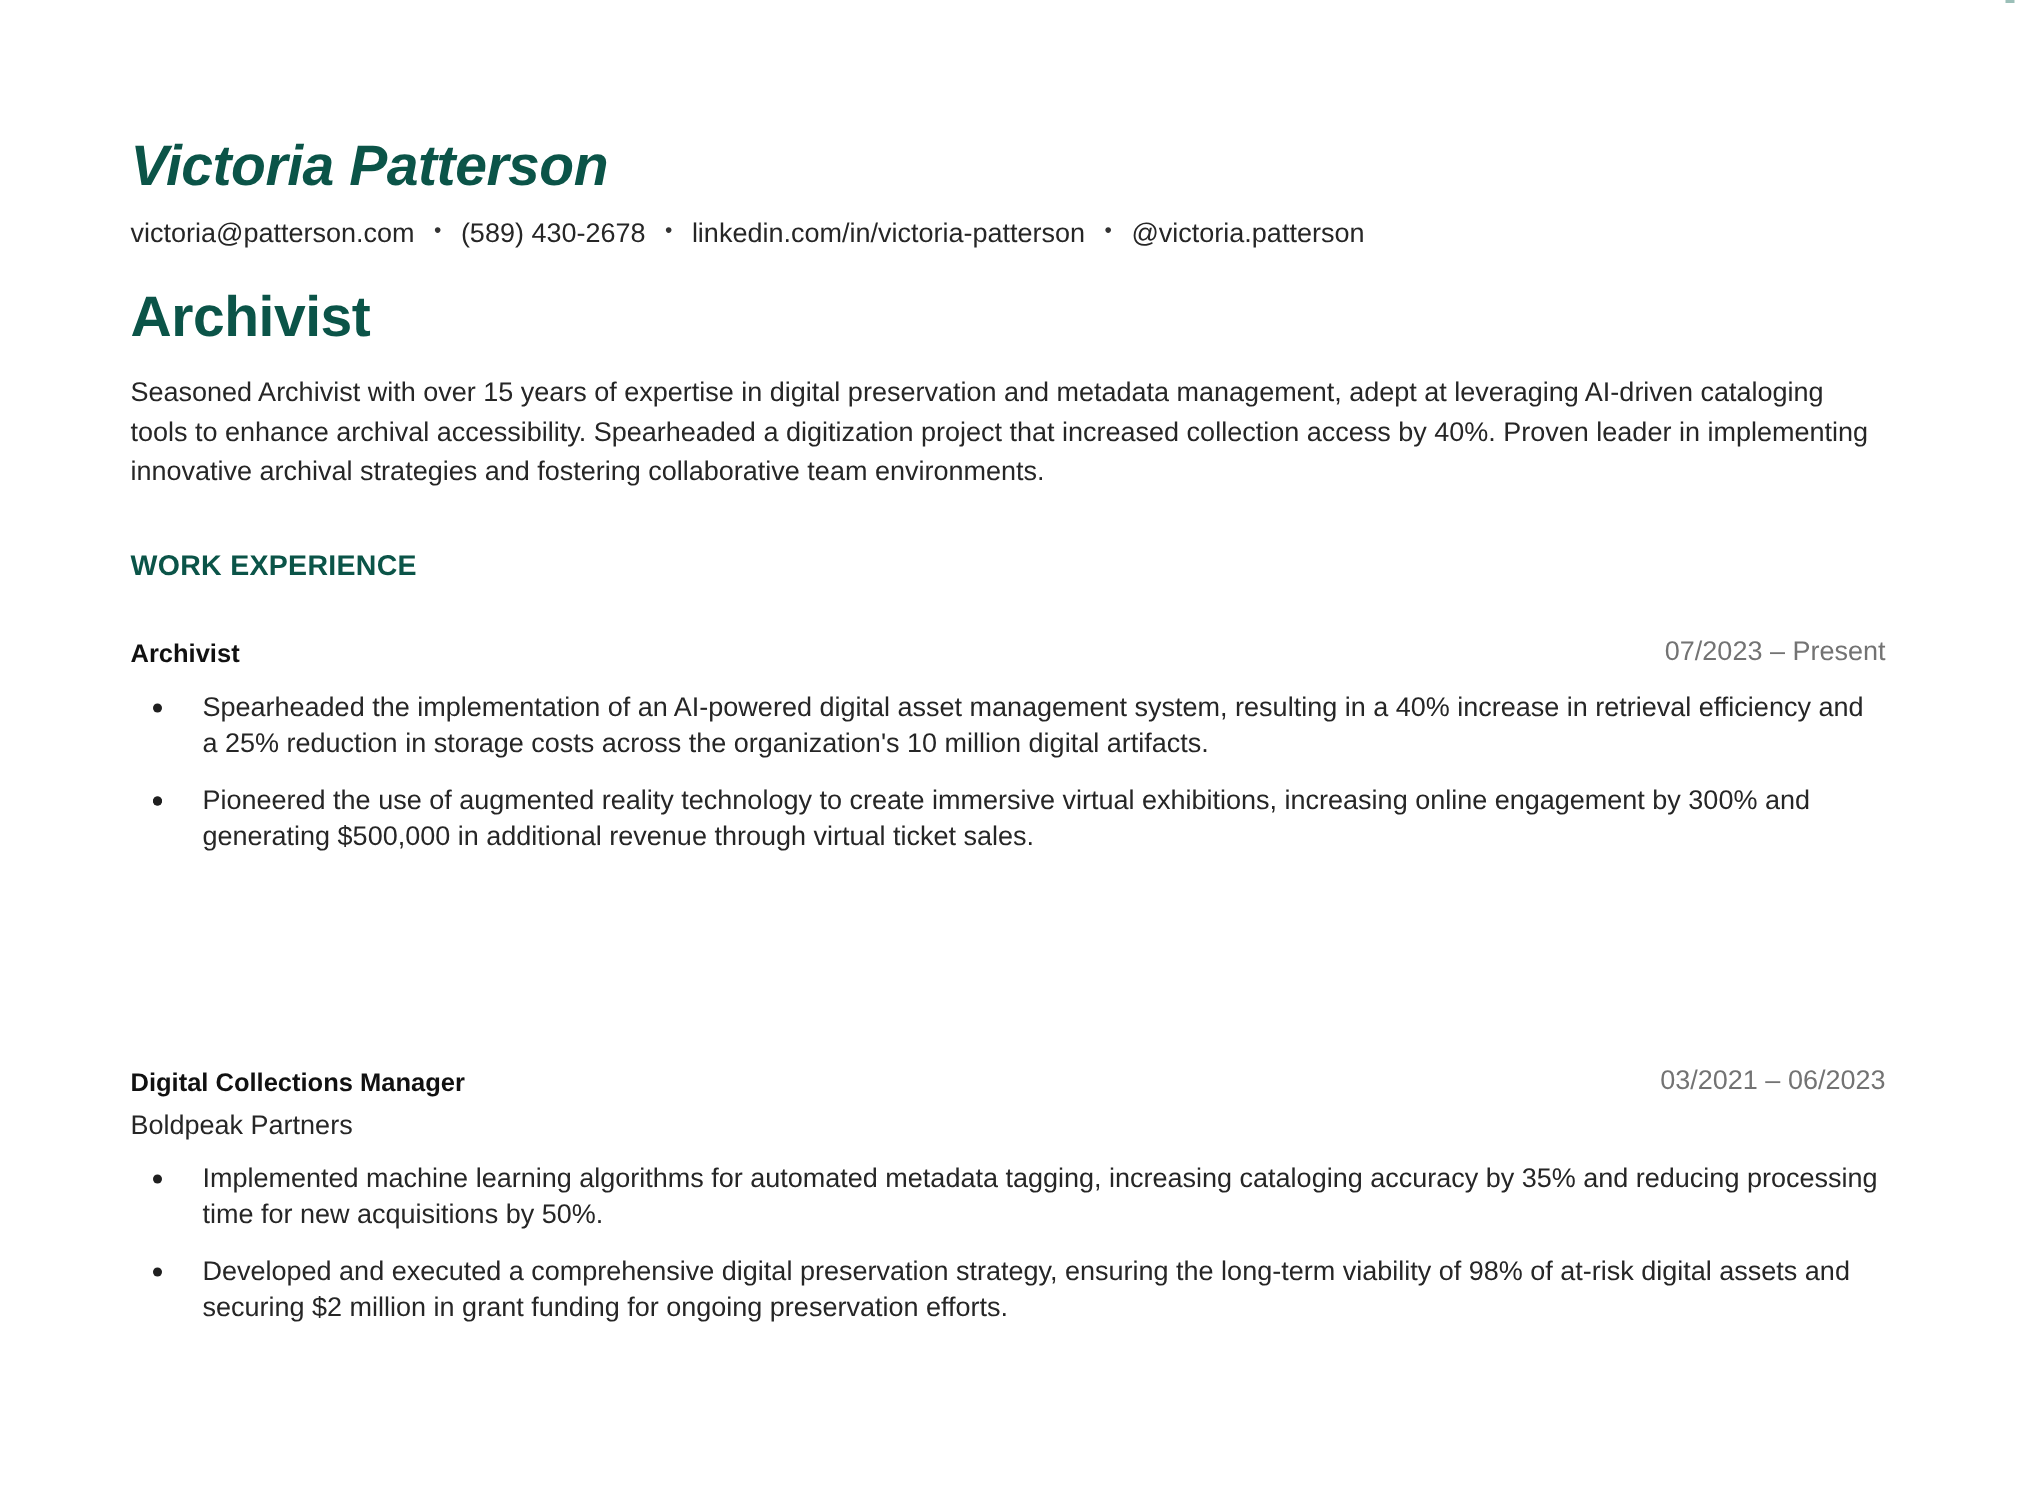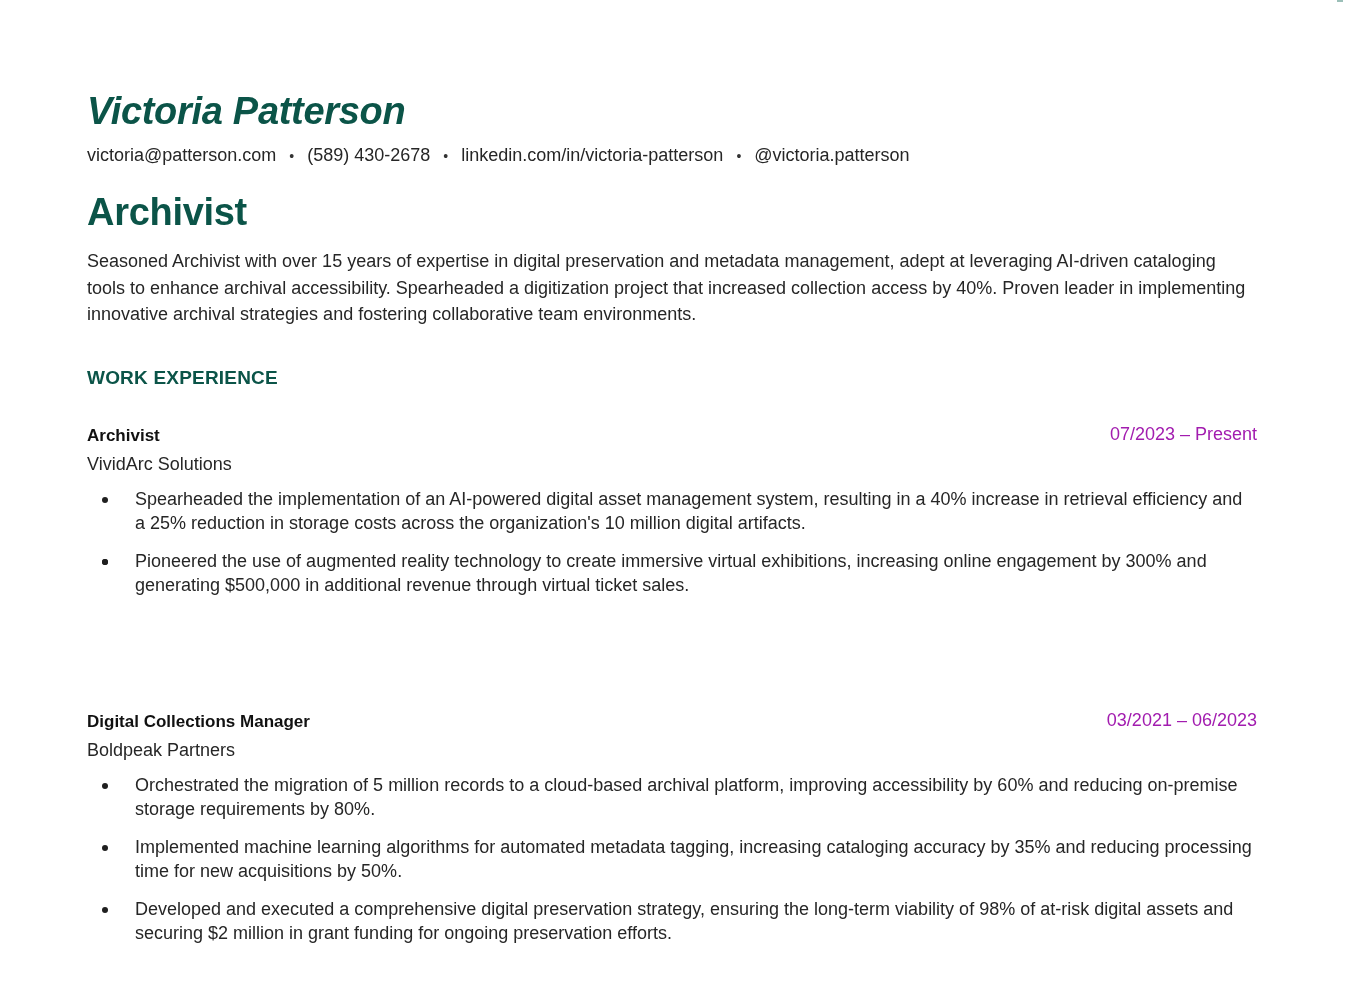--- a/index.html
+++ b/index.html
@@ -34,21 +34,21 @@
       font-style: italic;
     }
     .contact {
       position: absolute;
       top: 145px;
       left: 0;
       font-size: 18px;
       color: #262626;
       white-space: nowrap;
       display: flex;
-      align-items: center;
+      align-items: flex-start;
     }
     .contact .sep {
       display: inline-block;
       margin: 0 13px;
       font-size: 14px;
       color: #333;
     }
     .headline {
       position: absolute;
       top: 191px;
@@ -96,21 +96,21 @@
       top: 2px;
       font-size: 17px;
       font-weight: bold;
       color: #111;
     }
     .job-dates {
       position: absolute;
       right: 0;
       top: 0;
       font-size: 18px;
-      color: #a21caf;
+      color: #737373;
     }
     .job-company {
       font-size: 18px;
       color: #262626;
       margin-top: 2px;
       height: 26px;
     }
     .bullets {
       list-style: none;
       margin: 8px 0 0 0;
@@ -166,21 +166,20 @@
 
   <p class="summary">Seasoned Archivist with over 15 years of expertise in digital preservation and metadata management, adept at leveraging AI-driven cataloging tools to enhance archival accessibility. Spearheaded a digitization project that increased collection access by 40%. Proven leader in implementing innovative archival strategies and fostering collaborative team environments.</p>
 
   <h3 class="section-title">WORK EXPERIENCE</h3>
 
   <div class="job job-1">
     <div class="job-head">
       <span class="job-title">Archivist</span>
       <span class="job-dates">07/2023 – Present</span>
     </div>
-    <div class="job-company">VividArc Solutions</div>
     <ul class="bullets">
       <li>
         <span class="dot"></span>
         <span>Spearheaded the implementation of an AI-powered digital asset management system, resulting in a 40% increase in retrieval efficiency and a 25% reduction in storage costs across the organization's 10 million digital artifacts.</span>
       </li>
       <li>
         <span class="dot"></span>
       </li>
       <li>
         <span class="dot"></span>
@@ -191,24 +190,20 @@
 
   <div class="job job-2">
     <div class="job-head">
       <span class="job-title">Digital Collections Manager</span>
       <span class="job-dates">03/2021 – 06/2023</span>
     </div>
     <div class="job-company">Boldpeak Partners</div>
     <ul class="bullets">
       <li>
         <span class="dot"></span>
-        <span>Orchestrated the migration of 5 million records to a cloud-based archival platform, improving accessibility by 60% and reducing on-premise storage requirements by 80%.</span>
-      </li>
-      <li>
-        <span class="dot"></span>
         <span>Implemented machine learning algorithms for automated metadata tagging, increasing cataloging accuracy by 35% and reducing processing time for new acquisitions by 50%.</span>
       </li>
       <li>
         <span class="dot"></span>
         <span>Developed and executed a comprehensive digital preservation strategy, ensuring the long-term viability of 98% of at-risk digital assets and securing $2 million in grant funding for ongoing preservation efforts.</span>
       </li>
     </ul>
   </div>
 
 </div>

